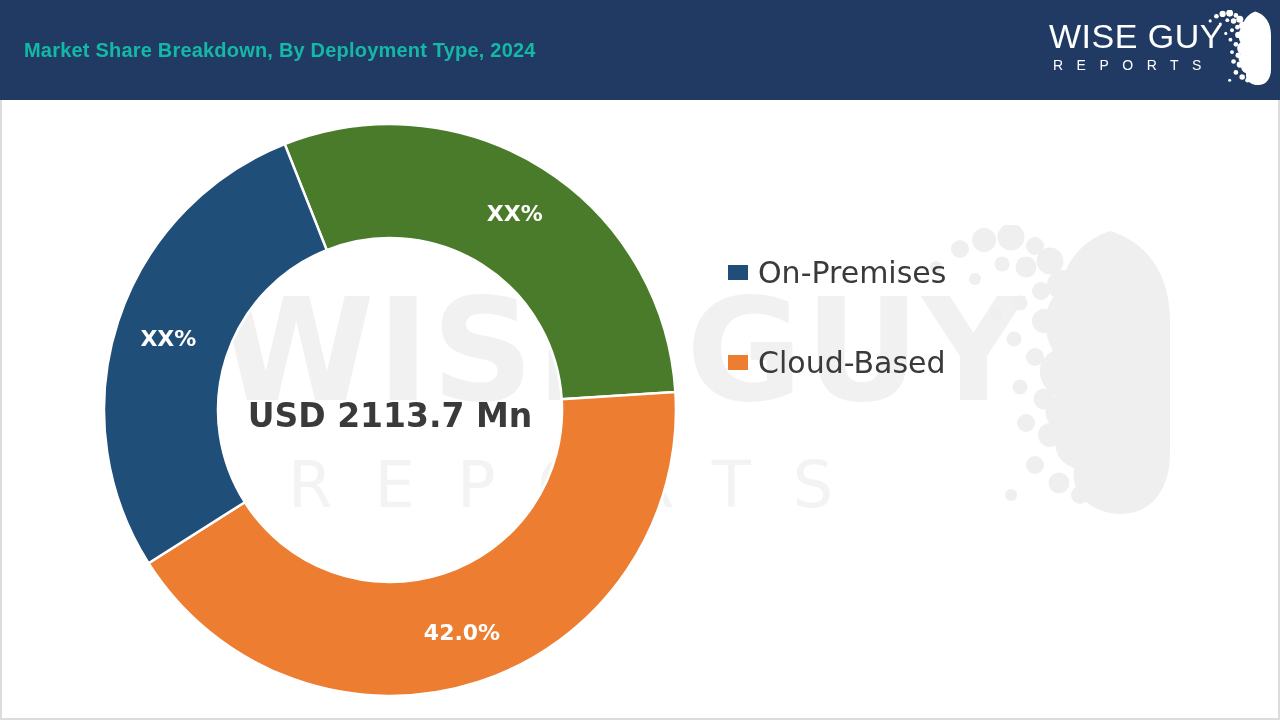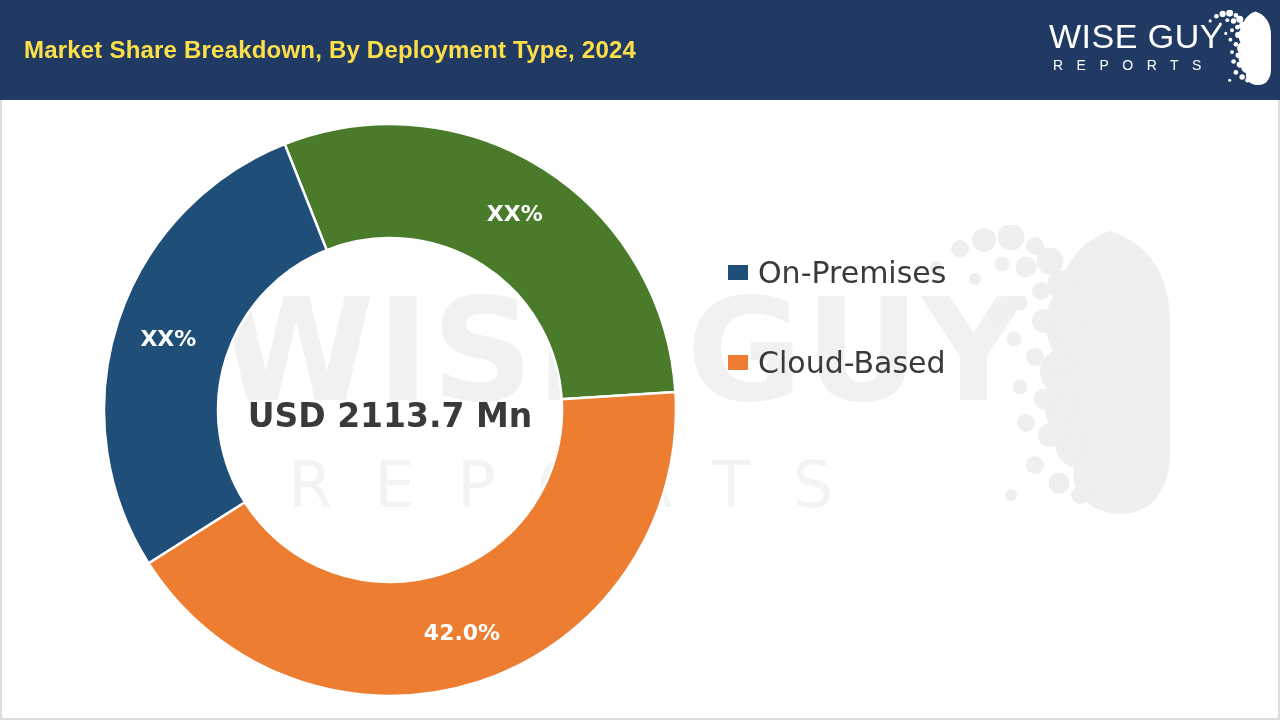--- a/index.html
+++ b/index.html
@@ -7,22 +7,22 @@
     width:1280px;height:720px;position:relative;overflow:hidden;
     background:#ffffff;font-family:"DejaVu Sans",sans-serif;
   }
   
   .header{
     position:absolute;top:0;left:0;width:1280px;height:100px;
     background:#213A64;z-index:4;
   }
   .title{
     position:absolute;left:24px;top:50px;transform:translateY(-50%);
-    font-family:"Liberation Sans",sans-serif;font-weight:bold;font-size:24px;
-    color:#fde047;white-space:nowrap;letter-spacing:0.2px;
+    font-family:"Liberation Sans",sans-serif;font-weight:bold;font-size:20px;
+    color:#14b8a6;white-space:nowrap;letter-spacing:0.2px;
   }
   .logo{position:absolute;right:0;top:0;width:245px;height:100px;}
   .logo-line1{
     position:absolute;left:14px;top:17px;
     font-family:"Liberation Sans",sans-serif;font-weight:500;font-size:34px;
     color:#ffffff;letter-spacing:0.5px;white-space:nowrap;
   }
   .logo-line2{
     position:absolute;left:18px;top:57px;
     font-family:"Liberation Sans",sans-serif;font-size:14px;

